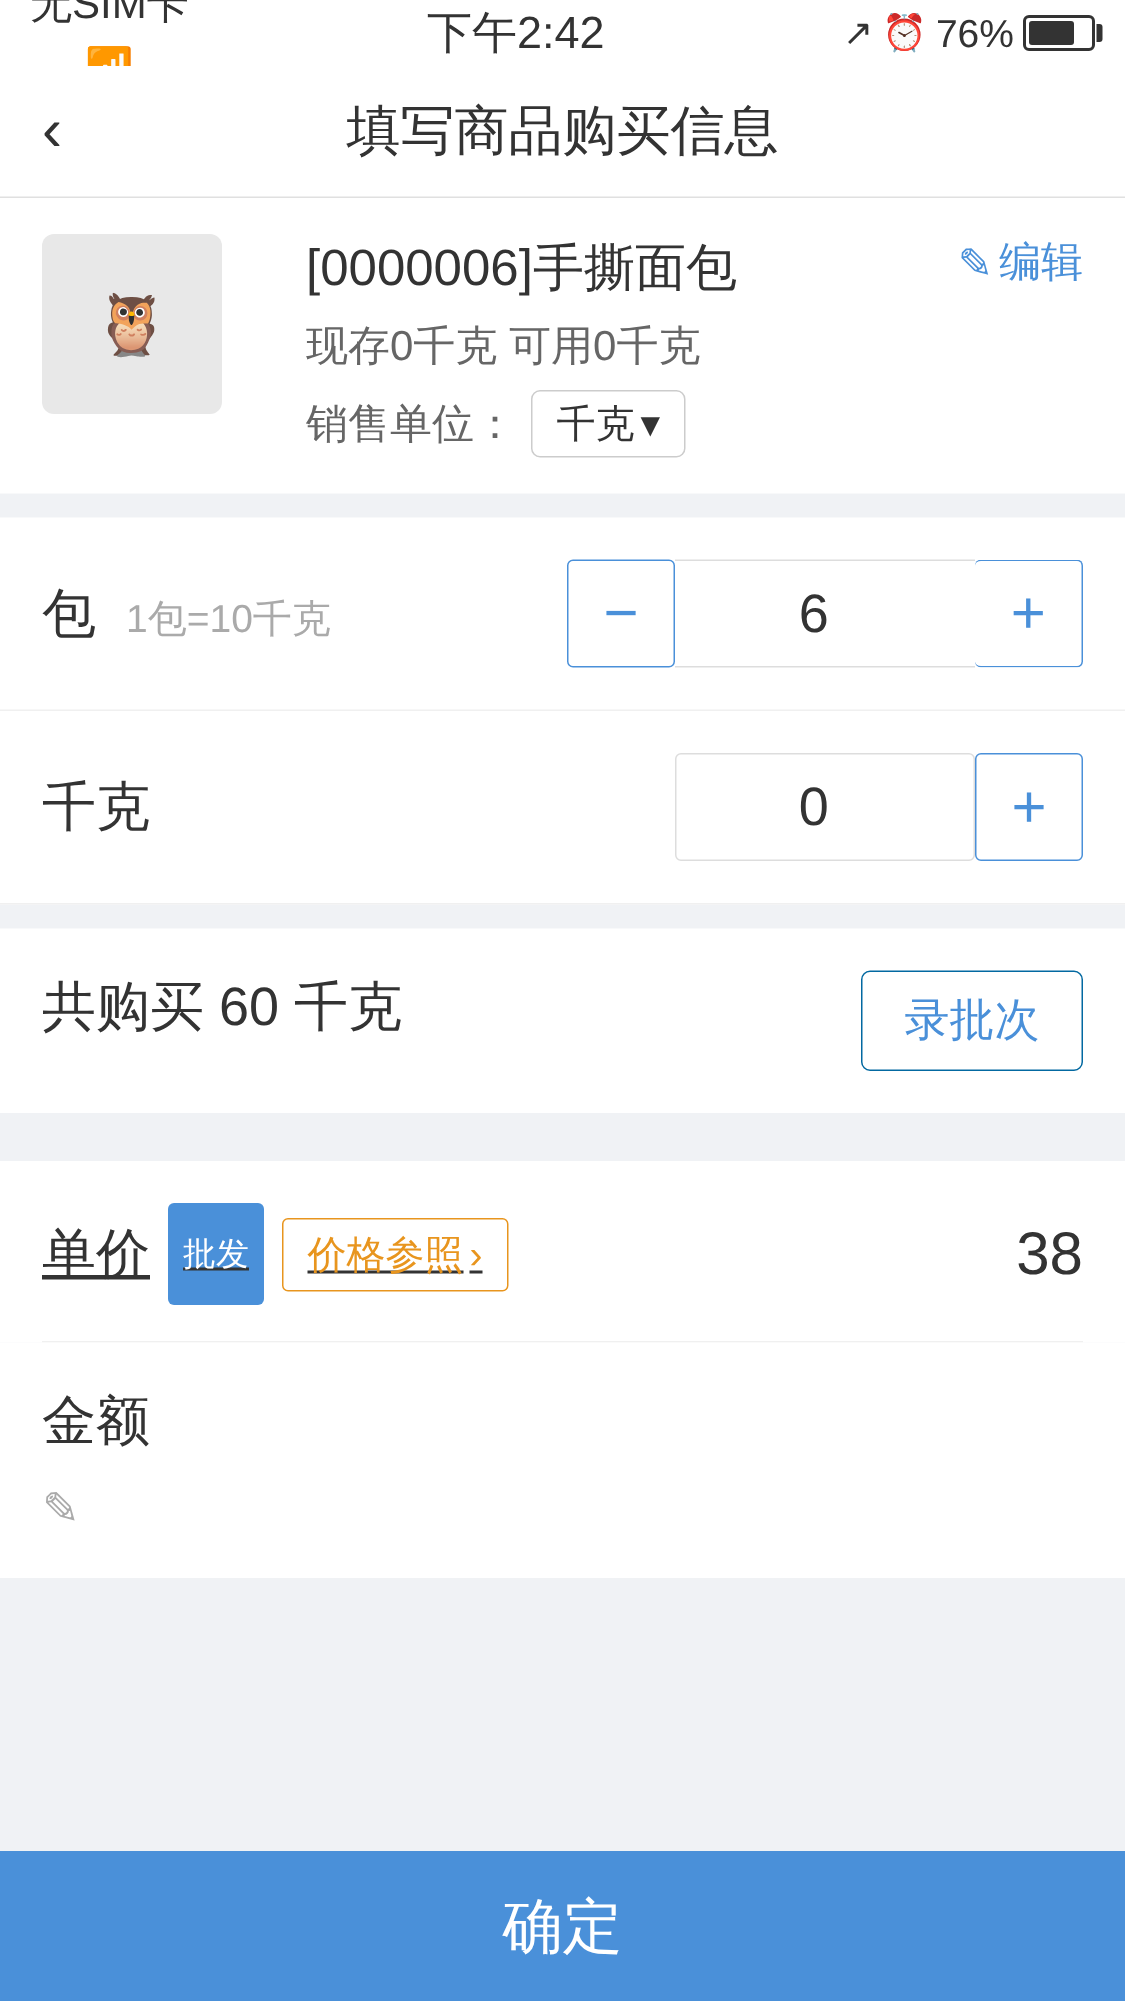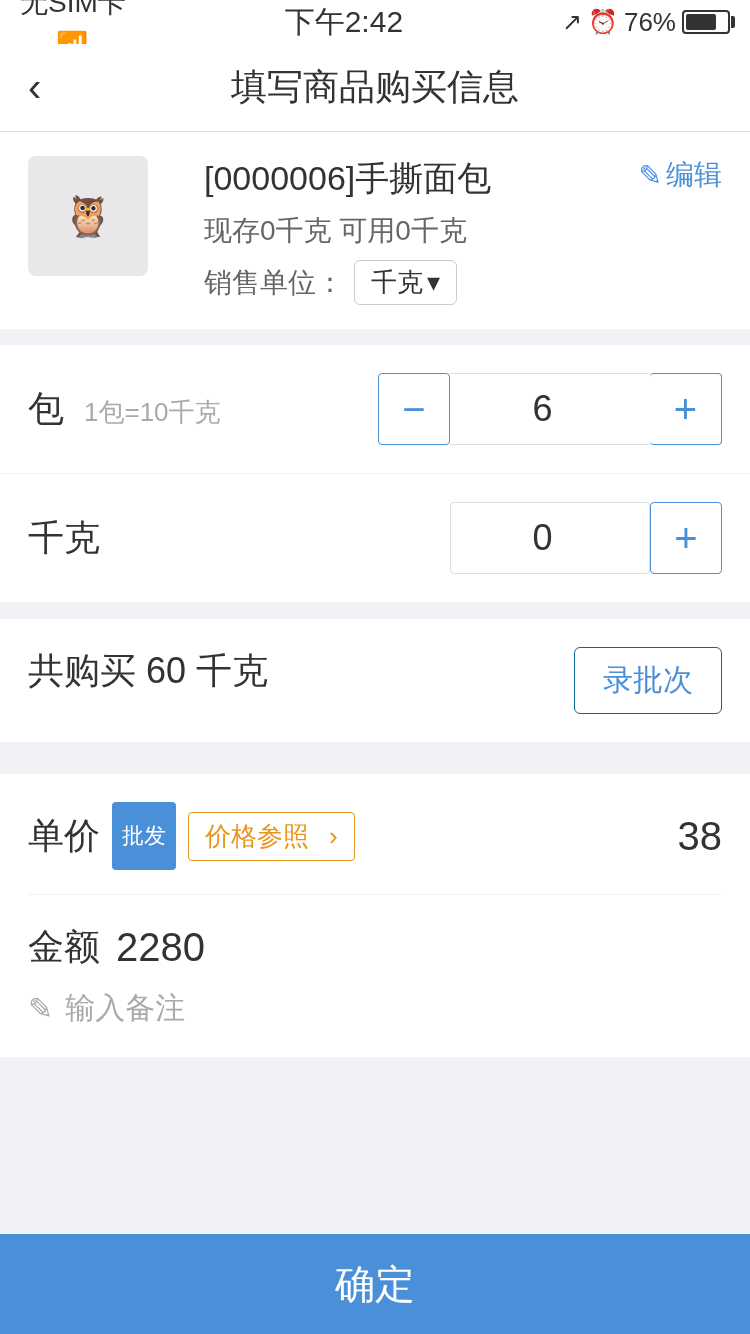--- a/index.html
+++ b/index.html
@@ -255,37 +255,38 @@
       justify-content: space-between;
       padding-bottom: 24px;
       border-bottom: 1px solid #f0f0f0;
     }
     .price-label {
       font-size: 36px;
       color: #333;
       display: flex;
       align-items: center;
       gap: 12px;
+      text-decoration: underline;
     }
     .price-tag {
       background: #4a90d9;
       color: #fff;
       font-size: 22px;
       padding: 19px 10px;
       border-radius: 4px;
     }
     .price-ref-btn {
       border: 1px solid #e8951e;
       color: #e8951e;
       font-size: 26px;
       padding: 6px 16px;
       border-radius: 4px;
       display: flex;
       align-items: center;
-      gap: 20px;
+      gap: 4px;
       cursor: pointer;
     }
     .price-value {
       font-size: 40px;
       color: #333;
       font-weight: 500;
     }
 
     
     .amount-section {
@@ -428,23 +429,21 @@
         <span>›</span>
       </div>
     </div>
     <span class="price-value">38</span>
   </div>
 </div>
 
 <div class="amount-section">
   <div class="amount-row">
     <span class="amount-label">金额</span>
-    <span class="amount-value">2280</span>
   </div>
   <div class="remark-row">
     <span>✎</span>
-    <span>输入备注</span>
   </div>
 </div>
 
 <div class="bottom-space"></div>
 
 <div class="confirm-btn">确定</div>
 
 </body></html>

